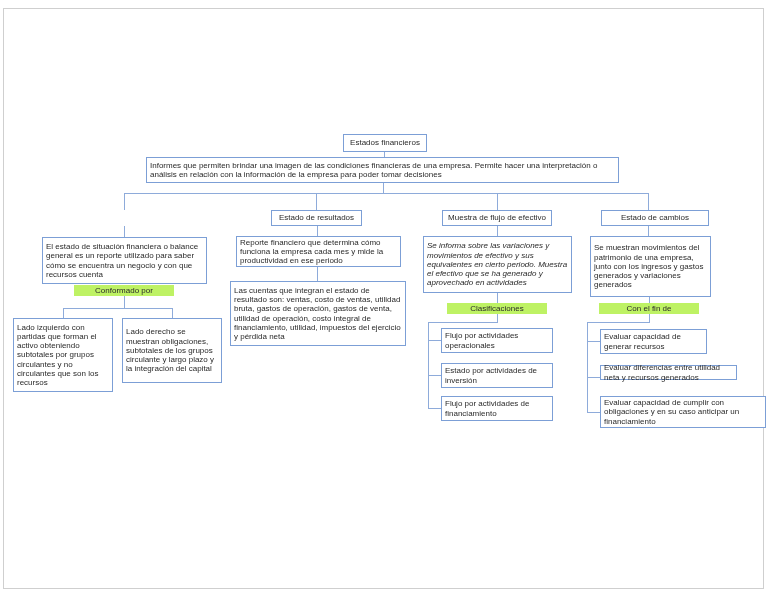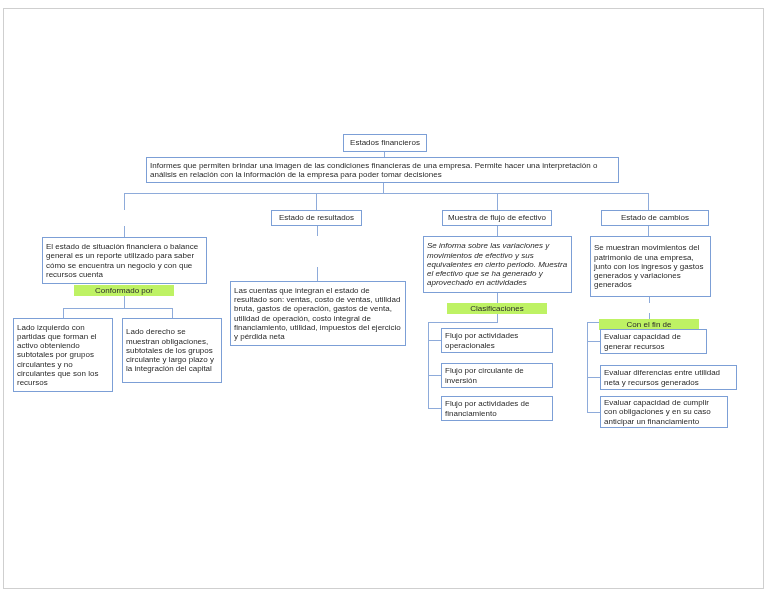--- a/index.html
+++ b/index.html
@@ -44,26 +44,27 @@
 
   <div class="node" style="left:271px;top:210px;width:91px;height:16px;">Estado de resultados</div>
   <div class="node" style="left:442px;top:210px;width:110px;height:16px;">Muestra de flujo de efectivo</div>
   <div class="node" style="left:601px;top:210px;width:108px;height:16px;">Estado de cambios</div>
 
   <div class="node" style="left:42px;top:237px;width:165px;height:47px;">El estado de situación financiera o balance general es un reporte utilizado para saber cómo se encuentra un negocio y con que recursos cuenta</div>
   <div class="clabel" style="left:74px;top:285px;width:100px;height:11px;">Conformado por</div>
   <div class="node" style="left:13px;top:318px;width:100px;height:74px;">Lado izquierdo con partidas que forman el activo obteniendo subtotales por grupos circulantes y no circulantes que son los recursos</div>
   <div class="node" style="left:122px;top:318px;width:100px;height:65px;">Lado derecho se muestran obligaciones, subtotales de los grupos circulante y largo plazo y la integración del capital</div>
 
+  <div class="node" style="left:236px;top:236px;width:165px;height:31px;">Reporte financiero que determina cómo funciona la empresa cada mes y mide la productividad en ese periodo</div>
   <div class="node" style="left:230px;top:281px;width:176px;height:65px;">Las cuentas que integran el estado de resultado son: ventas, costo de ventas, utilidad bruta, gastos de operación, gastos de venta, utilidad de operación, costo integral de financiamiento, utilidad, impuestos del ejercicio y pérdida neta</div>
 
   <div class="node" style="left:423px;top:236px;width:149px;height:57px;font-style:italic;">Se informa sobre las variaciones y movimientos de efectivo y sus equivalentes en cierto periodo. Muestra el efectivo que se ha generado y aprovechado en actividades</div>
   <div class="clabel" style="left:447px;top:303px;width:100px;height:11px;">Clasificaciones</div>
   <div class="node" style="left:441px;top:328px;width:112px;height:25px;">Flujo por actividades operacionales</div>
-  <div class="node" style="left:441px;top:363px;width:112px;height:25px;">Flujo por circulante de inversión</div>
+  <div class="node" style="left:441px;top:363px;width:112px;height:25px;">Estado por actividades de inversión</div>
   <div class="node" style="left:441px;top:396px;width:112px;height:25px;">Flujo por actividades de financiamiento</div>
 
   <div class="node" style="left:590px;top:236px;width:121px;height:61px;">Se muestran movimientos del patrimonio de una empresa, junto con los ingresos y gastos generados y variaciones generados</div>
-  <div class="clabel" style="left:599px;top:319px;width:100px;height:11px;">Con el fin de</div>
+  <div class="clabel" style="left:599px;top:303px;width:100px;height:11px;">Con el fin de</div>
   <div class="node" style="left:600px;top:329px;width:107px;height:25px;">Evaluar capacidad de generar recursos</div>
-  <div class="node" style="left:600px;top:365px;width:137px;height:25px;">Evaluar diferencias entre utilidad neta y recursos generados</div>
-  <div class="node" style="left:600px;top:396px;width:128px;height:32px;">Evaluar capacidad de cumplir con obligaciones y en su caso anticipar un financiamiento</div>
+  <div class="node" style="left:600px;top:365px;width:137px;height:15px;">Evaluar diferencias entre utilidad neta y recursos generados</div>
+  <div class="node" style="left:600px;top:396px;width:166px;height:32px;">Evaluar capacidad de cumplir con obligaciones y en su caso anticipar un financiamiento</div>
 </div>
 
 </body></html>

